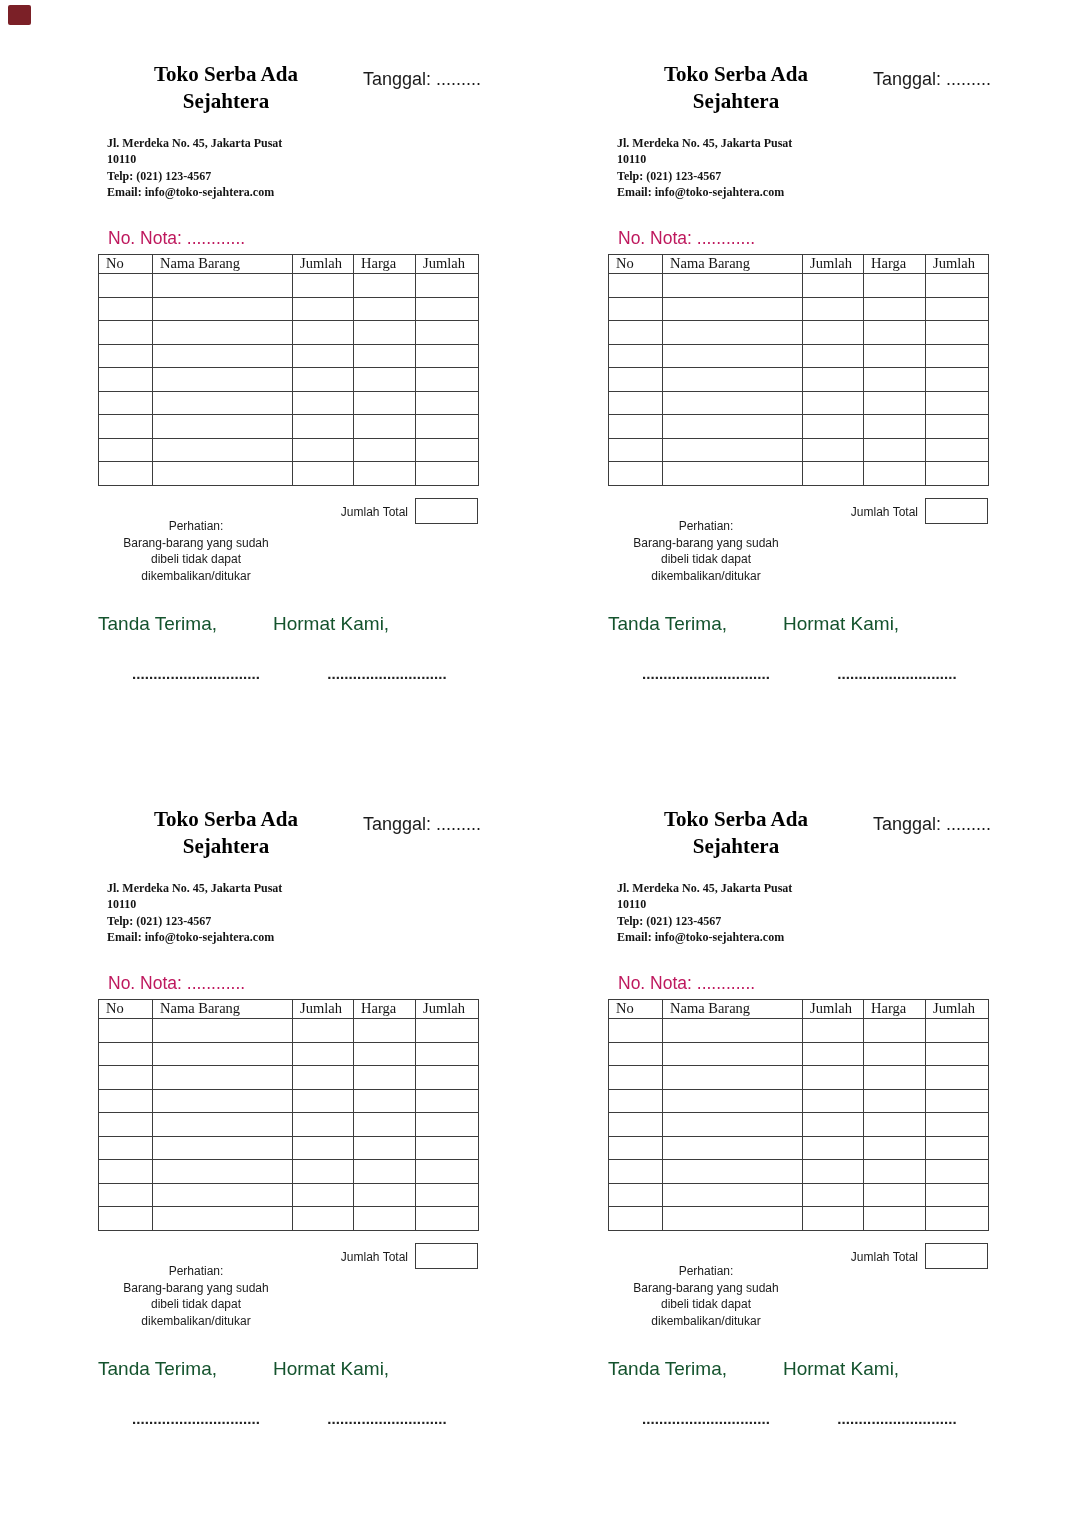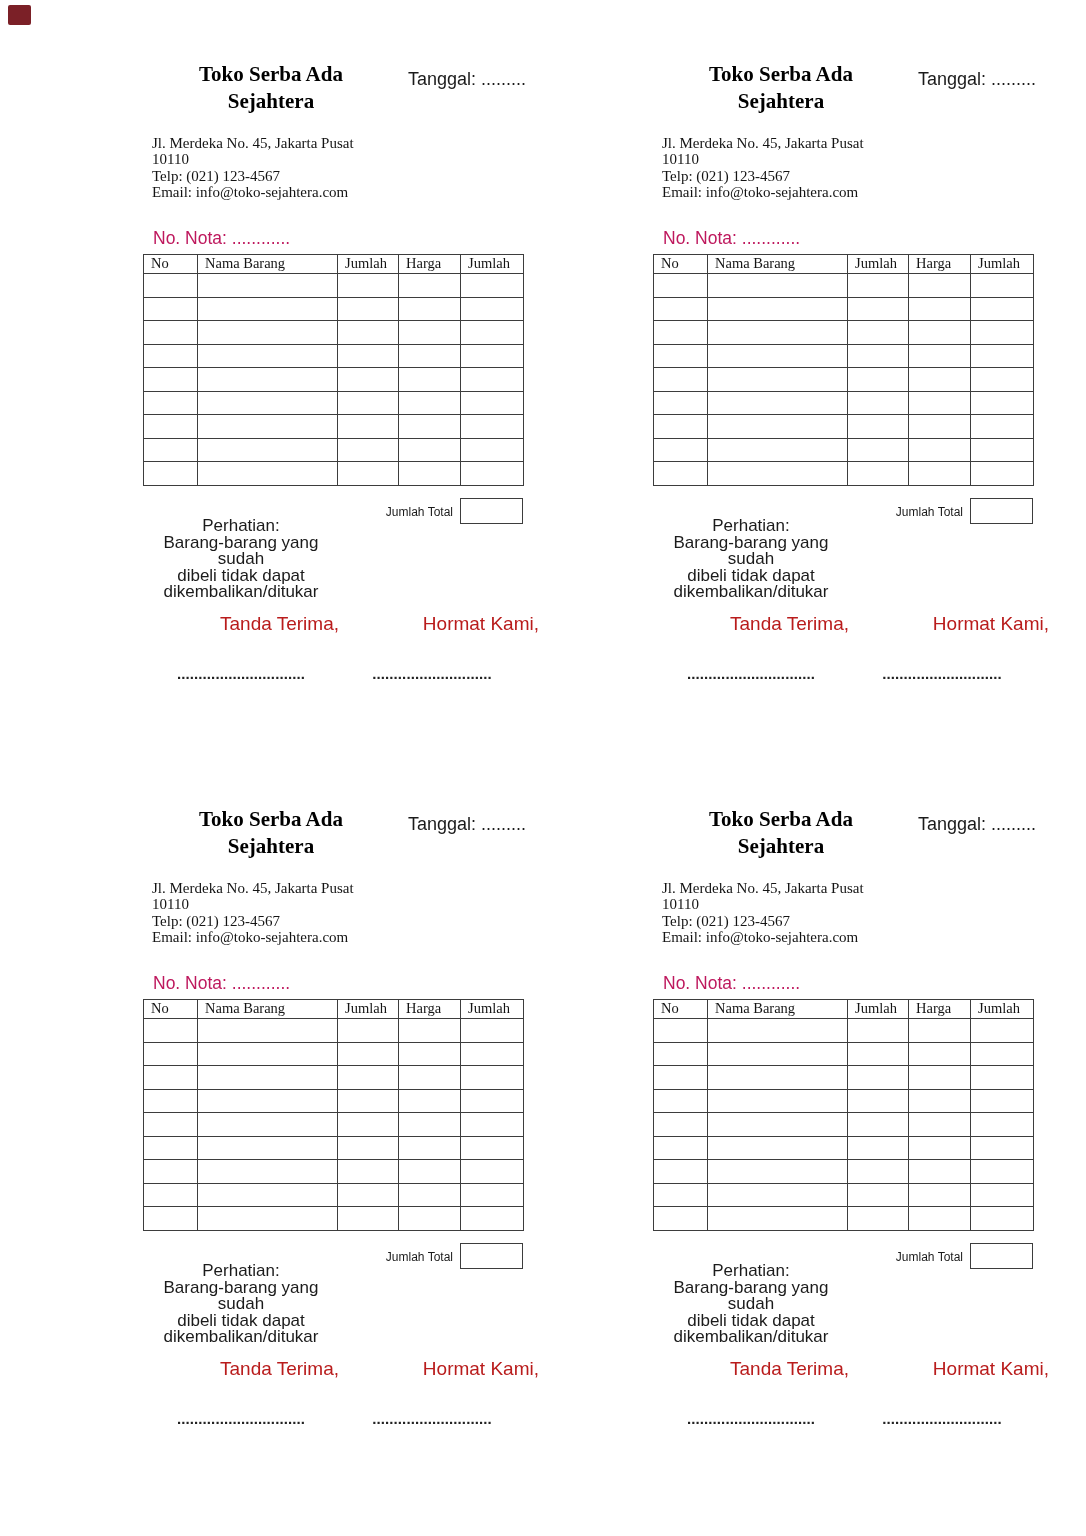--- a/index.html
+++ b/index.html
@@ -9,36 +9,36 @@
     position:relative;
     font-family:"Liberation Sans", sans-serif;
     color:#1b1b1b;
     overflow:hidden;
   }
   .page { position:absolute; left:0; top:0; width:1086px; height:1536px; background:#ffffff; }
   .corner-marker {
     position:absolute; left:8px; top:5px; width:23px; height:20px;
     background:#7b2027; border-radius:2px;
   }
-  .form { position:absolute; width:392px; height:745px;margin-left:45px; }
+  .form { position:absolute; width:392px; height:745px; }
 
   .store-name {
     position:absolute; left:0; top:61px; width:256px;
     text-align:center;
     font-family:"Liberation Serif", serif;
     font-weight:700; font-size:21px; line-height:27px; color:#000;
   }
   .tanggal {
     position:absolute; left:265px; top:70px;
     font-size:18px; line-height:18px; color:#1b1b1b;
   }
   .address {
     position:absolute; left:9px; top:135px;
     font-family:"Liberation Serif", serif;
-    font-size:15px; line-height:16.3px; color:#141414;
+    font-size:12px; line-height:16.3px; color:#141414;font-weight:bold;
   }
   .nota {
     position:absolute; left:10px; top:227px;
     font-size:17.5px; line-height:22px; color:#be185d;
   }
   table.items {
     position:absolute; left:0; top:254px; width:380px;
     border-collapse:collapse; table-layout:fixed;padding-left:45px;
   }
   table.items th, table.items td { border:1.5px solid #3d3d3d; }
@@ -52,28 +52,28 @@
   .total-label {
     position:absolute; left:120px; top:501px; width:190px;
     text-align:right; font-size:12px; line-height:22px; color:#1b1b1b;
   }
   .total-box {
     position:absolute; left:317px; top:498px; width:63px; height:26px;
     border:1.5px solid #3d3d3d; background:#fff;
   }
   .notice {
     position:absolute; left:0; top:518px; width:196px;
-    text-align:center; font-size:17px; line-height:16.5px; color:#1b1b1b;
+    text-align:center; font-size:12px; line-height:16.5px; color:#1b1b1b;
   }
   .sign {
     position:absolute; top:612px; font-size:19px; line-height:24px;
-    text-align:right; color:#b91c1c;
+    text-align:left; color:#14532d;
   }
   .sign.left  { left:0; width:196px; }
-  .sign.right { left:198px; width:198px; }
+  .sign.right { left:175px; width:198px; }
   .dots {
     position:absolute; top:664px; font-size:15px; line-height:20px;
     letter-spacing:0.1px; text-align:center; color:#222; font-weight:700;
   }
   .dots.left  { left:0; width:196px; }
   .dots.right { left:190px; width:198px; }
 </style>
 </head>
 <body>
 

